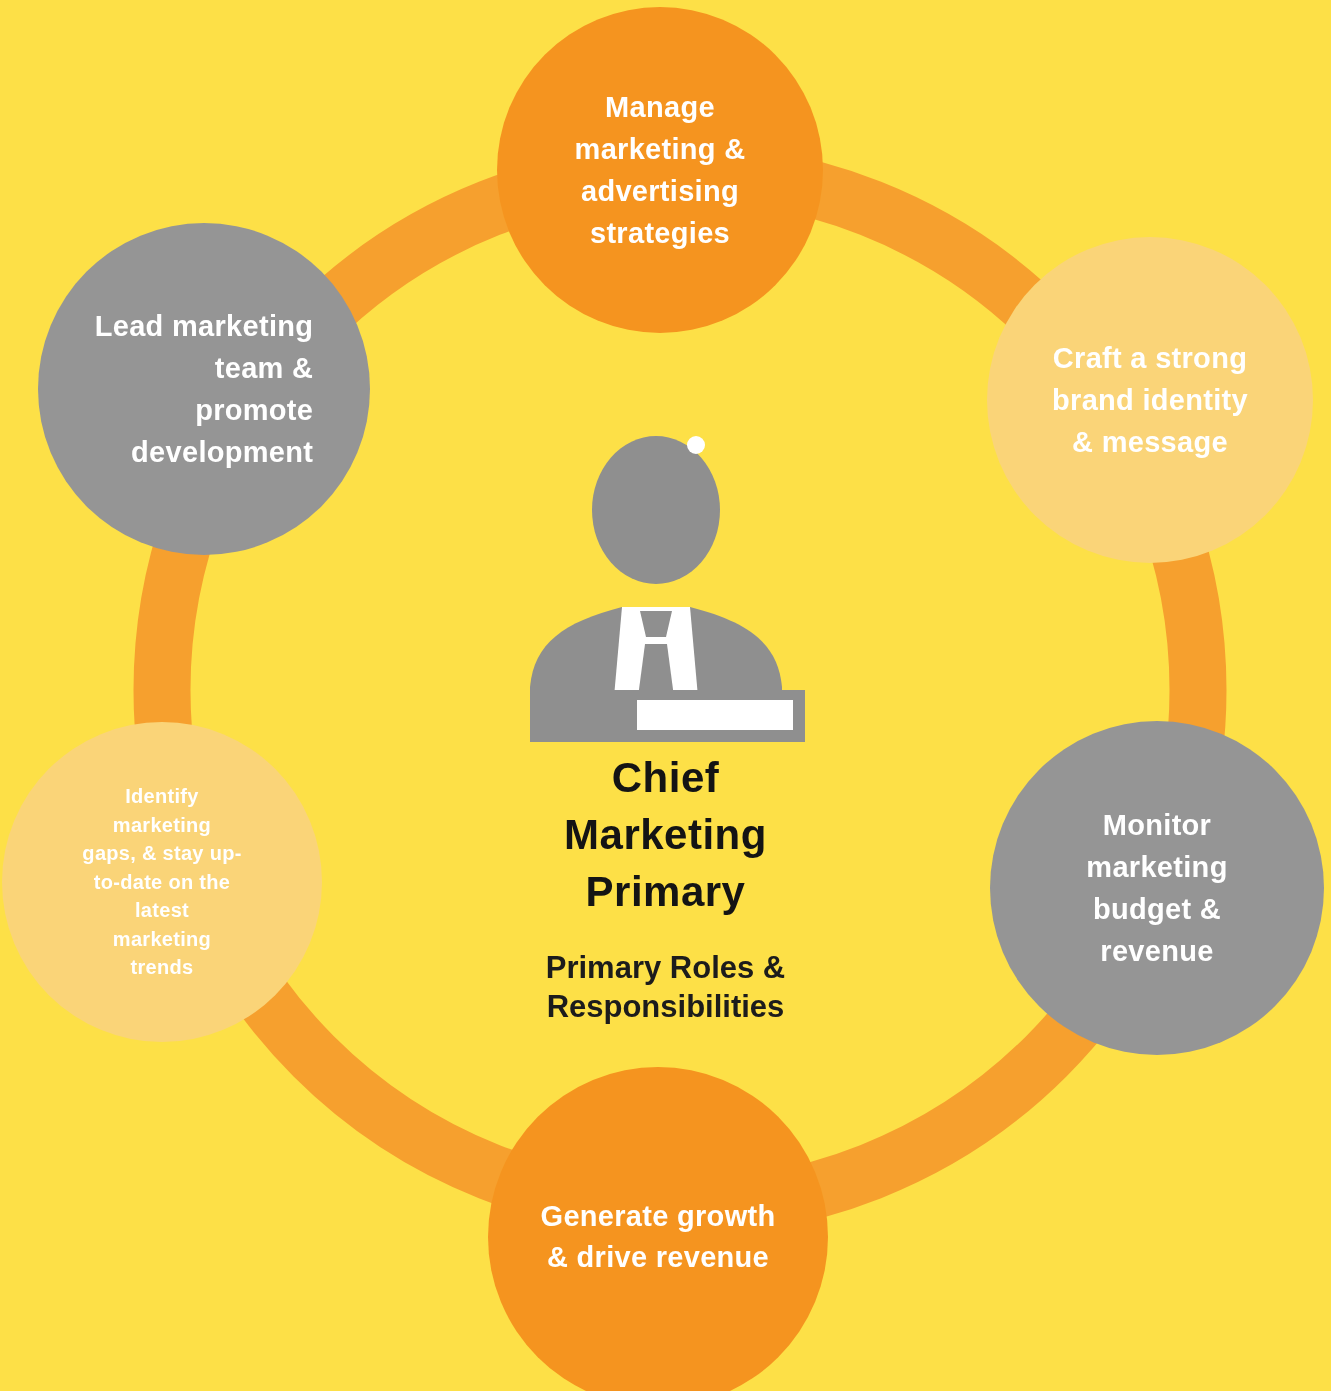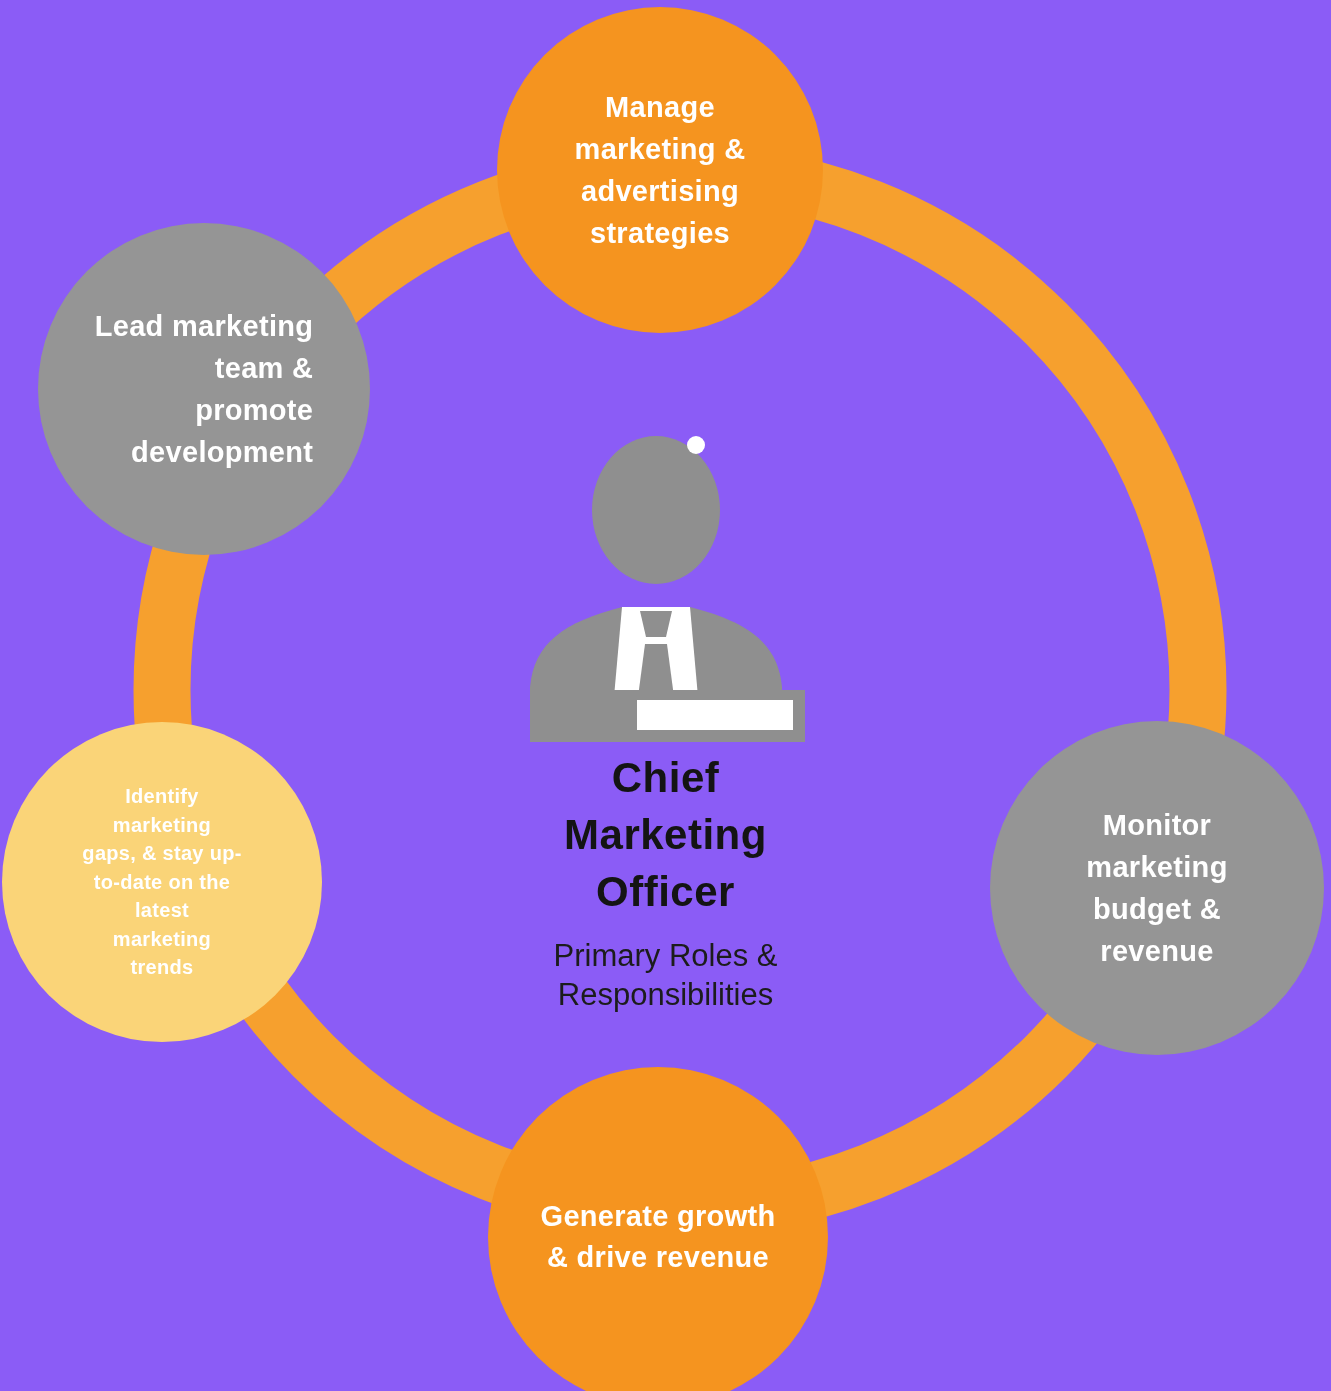--- a/index.html
+++ b/index.html
@@ -5,21 +5,21 @@
   html, body {
     margin: 0;
     padding: 0;
     background: #ffffff;
   }
   .canvas {
     position: relative;
     width: 1331px;
     height: 1391px;
     overflow: hidden;
-    background: #8b5cf6;
+    background: #fde047;
     font-family: "Liberation Sans", "DejaVu Sans", sans-serif;
   }
   .ring-svg {
     position: absolute;
     left: 0;
     top: 0;
     z-index: 0;
   }
   .node {
     position: absolute;
@@ -71,22 +71,22 @@
   .center-title {
     white-space: pre-line;
     font-weight: 700;
     font-size: 42px;
     line-height: 57px;
     color: #141414;
     letter-spacing: 0.5px;
   }
   .center-subtitle {
     white-space: pre-line;
-    margin-top: 16px;
-    font-weight: 400;
+    margin-top: 28px;
+    font-weight: 700;
     font-size: 31px;
     line-height: 39px;
     color: #1c1c1c;
   }
 </style>
 </head>
 <body>
 
 <div class="canvas">
 
@@ -94,20 +94,25 @@
     <circle cx="680" cy="690" r="518" fill="none" stroke="#F6A02E" stroke-width="57"></circle>
   </svg>
 
   <div class="node bg-orange n-top">
     <div class="node-label">Manage
 marketing &amp;
 advertising
 strategies</div>
   </div>
 
+  <div class="node bg-yellow n-top-right">
+    <div class="node-label">Craft a strong
+brand identity
+&amp; message</div>
+  </div>
 
   <div class="node bg-gray n-right">
     <div class="node-label">Monitor
 marketing
 budget &amp;
 revenue</div>
   </div>
 
   <div class="node bg-orange n-bottom">
     <div class="node-label">Generate growth
@@ -148,18 +153,18 @@
 
       <rect x="78" y="255" width="199" height="52"></rect>
     </g>
 
     <rect x="109" y="265" width="156" height="30" fill="#ffffff"></rect>
   </svg>
 
   <div class="center-text">
     <div class="center-title">Chief
 Marketing
-Officer</div>
+Primary</div>
     <div class="center-subtitle">Primary Roles &amp;
 Responsibilities</div>
   </div>
 
 </div>
 
 </body></html>

